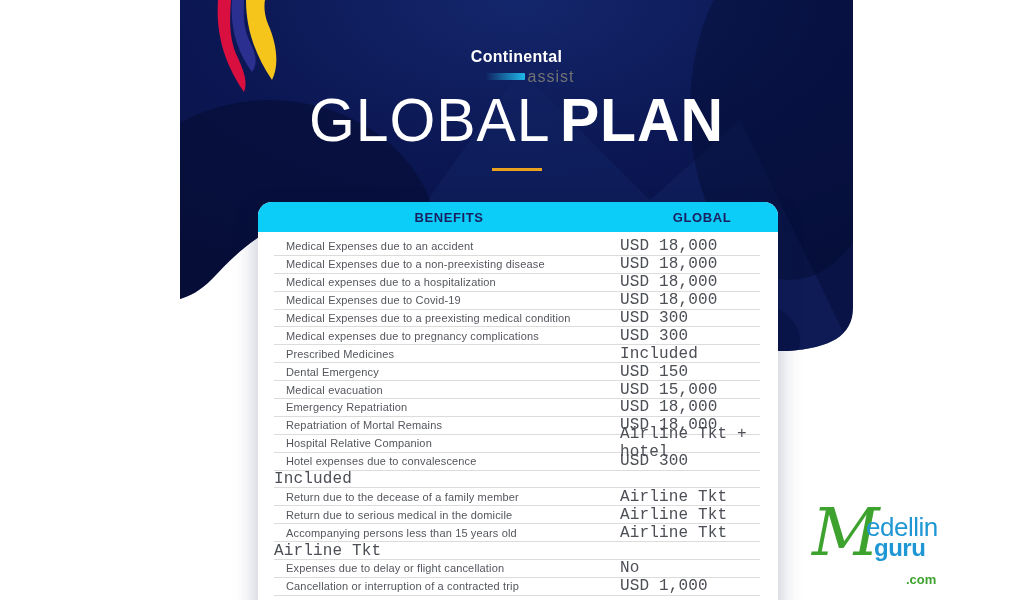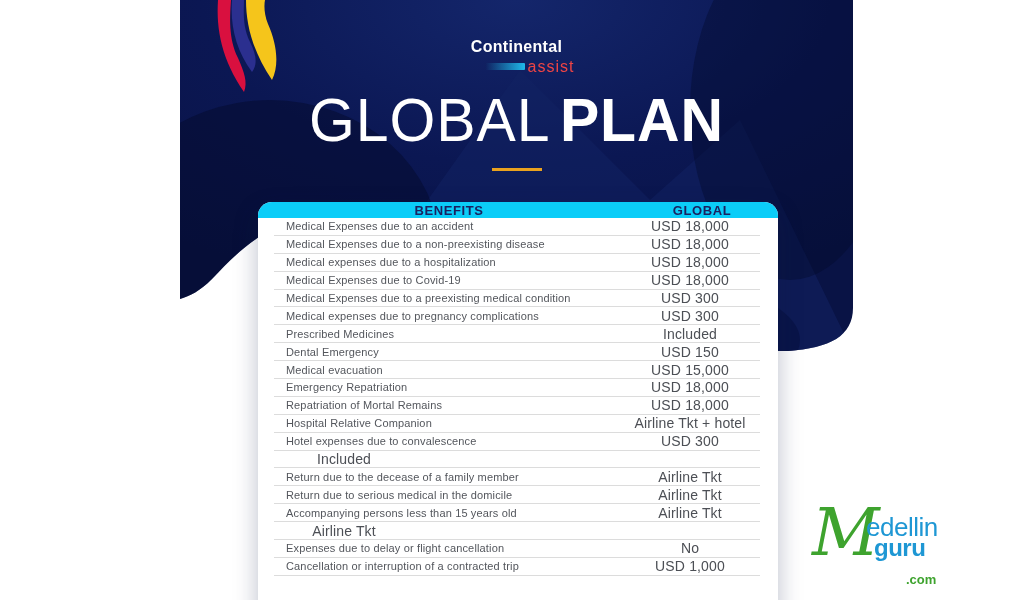--- a/index.html
+++ b/index.html
@@ -8,51 +8,51 @@
     position:relative; width:1024px; height:600px; margin:0 auto;
     background:#ffffff; overflow:hidden;
   }
 
   
   .banner{ position:absolute; left:180px; top:0; width:673px; height:352px; }
   .banner svg{ display:block; }
 
   .flag-ribbon{ position:absolute; left:30px; top:0; width:96px; height:104px; }
 
-  .brand{ position:absolute; left:0; top:38px; width:100%; text-align:center; z-index:3; }
+  .brand{ position:absolute; left:0; top:48px; width:100%; text-align:center; z-index:3; }
   .brand-line1{ color:#ffffff; font-size:16px; font-weight:bold; letter-spacing:.3px; display:block; }
   .brand-line2{ display:inline-flex; align-items:center; margin-top:1px; margin-left:26px; }
   .brand-bar{ width:40px; height:7px; margin-right:3px;
     background:linear-gradient(90deg, rgba(10,21,80,.15), #1fb9ea); border-radius:1px; }
-  .brand-assist{ color:#ef4444; font-size:16px; letter-spacing:1px; font-weight:500;text-align:right; }
+  .brand-assist{ color:#737373; font-size:16px; letter-spacing:1px; font-weight:500;text-align:right; }
 
   .main-title{ position:absolute; left:0; top:84px; width:100%; text-align:center; z-index:3;
     color:#ffffff; font-size:62px; letter-spacing:1px; white-space:nowrap;
     transform:scaleX(.95); transform-origin:center; }
   .main-title .light{ font-weight:200; }
   .main-title .heavy{ font-weight:800; margin-left:10px; }
   .title-underline{ position:absolute; left:50%; top:168px; width:50px; height:3px;
     margin-left:-25px; background:#eaa21e; z-index:3; }
 
   
   .card{
     position:absolute; left:258px; top:202px; width:520px; height:420px;
     background:#ffffff; border-radius:14px; overflow:hidden; z-index:4;
     box-shadow:0 10px 24px rgba(15,25,70,.28);
   }
-  .card-header{ display:flex; height:16px; background:#0bcdf8; align-items:center; }
+  .card-header{ display:flex; height:30px; background:#0bcdf8; align-items:center; }
   .col-benefit-h{ flex:1; text-align:center; padding-left:14px; }
   .col-value-h{ width:152px; text-align:center; }
   .card-header span{ color:#1b2160; font-weight:bold; font-size:13px; letter-spacing:.6px; }
 
-  .card-body{ padding-top:0; }
+  .card-body{ padding-top:6px; }
   .trow{ display:flex; align-items:center; height:17.9px; margin:0 18px 0 16px;
     border-bottom:1px solid #dcdcdc; }
   .trow .benefit{ flex:1; padding-left:12px; font-size:11px; color:#53565c; letter-spacing:.15px; }
-  .trow .value{ width:140px; text-align:center; font-size:14px; color:#4c4f55; letter-spacing:.15px; }
+  .trow .value{ width:140px; font-size:16px; color:#4c4f55; letter-spacing:.15px;font-family:Liberation Mono, monospace; }
 
   
   .guru{ position:absolute; left:812px; top:508px; width:150px; height:86px; z-index:2; cursor:pointer; }
   .guru-m{ position:absolute; left:0; top:-8px; font-family:"DejaVu Serif", serif; font-style:italic;
     font-weight:400; font-size:66px; color:#3ea32e; line-height:1; }
   .guru-part1{ position:absolute; left:46px; top:4px; font-size:26px; color:#1e97d4; letter-spacing:-.5px;margin-left:8px; }
   .guru-part2{ position:absolute; left:62px; top:26px; font-size:24px; font-weight:bold; color:#1e97d4; letter-spacing:-.5px; }
   .guru-domain{ position:absolute; left:94px; top:64px; font-size:13px; color:#3ea32e; font-weight:bold; }
 </style>
 </head>

